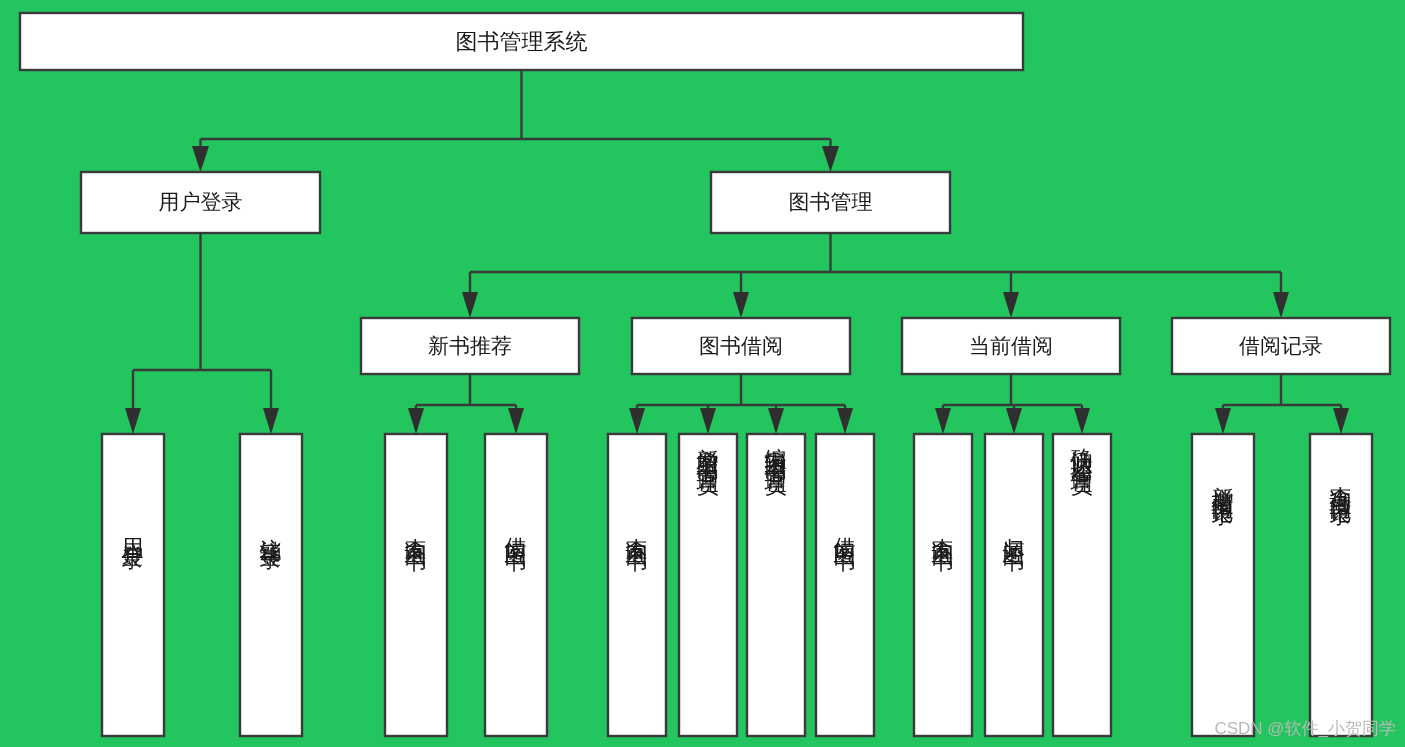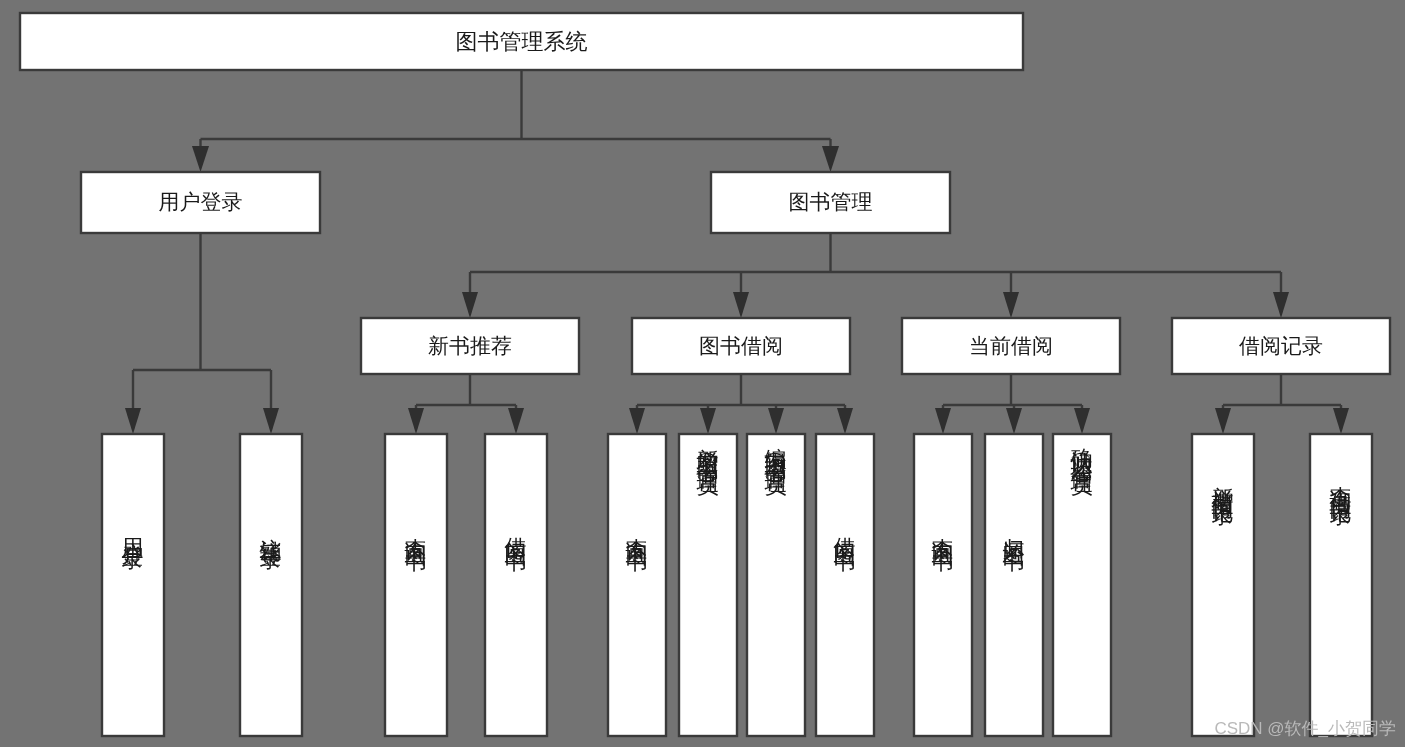--- a/index.html
+++ b/index.html
@@ -8,21 +8,21 @@
     padding: 0;
     background: #ffffff;
   }
   body {
     font-family: "Liberation Sans", "DejaVu Sans", sans-serif;
   }
   #diagram-root {
     position: relative;
     width: 1405px;
     height: 747px;
-    background: #737373;
+    background: #22c55e;
     overflow: hidden;
   }
   svg.canvas {
     position: absolute;
     left: 0;
     top: 0;
     width: 1405px;
     height: 747px;
     display: block;
   }

